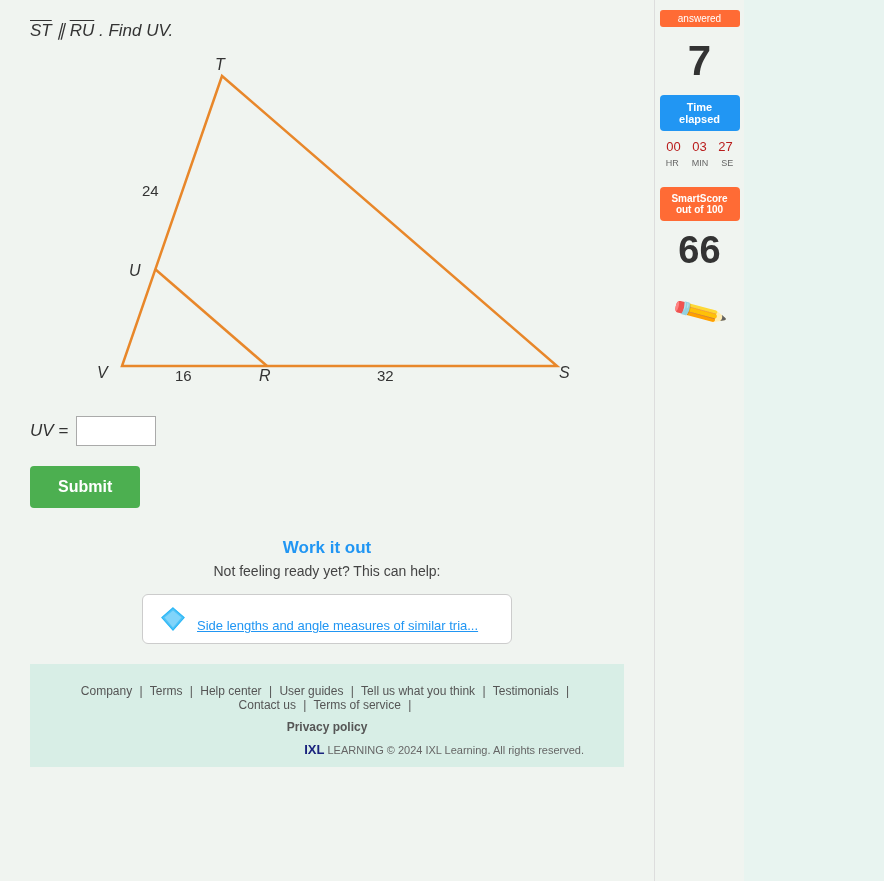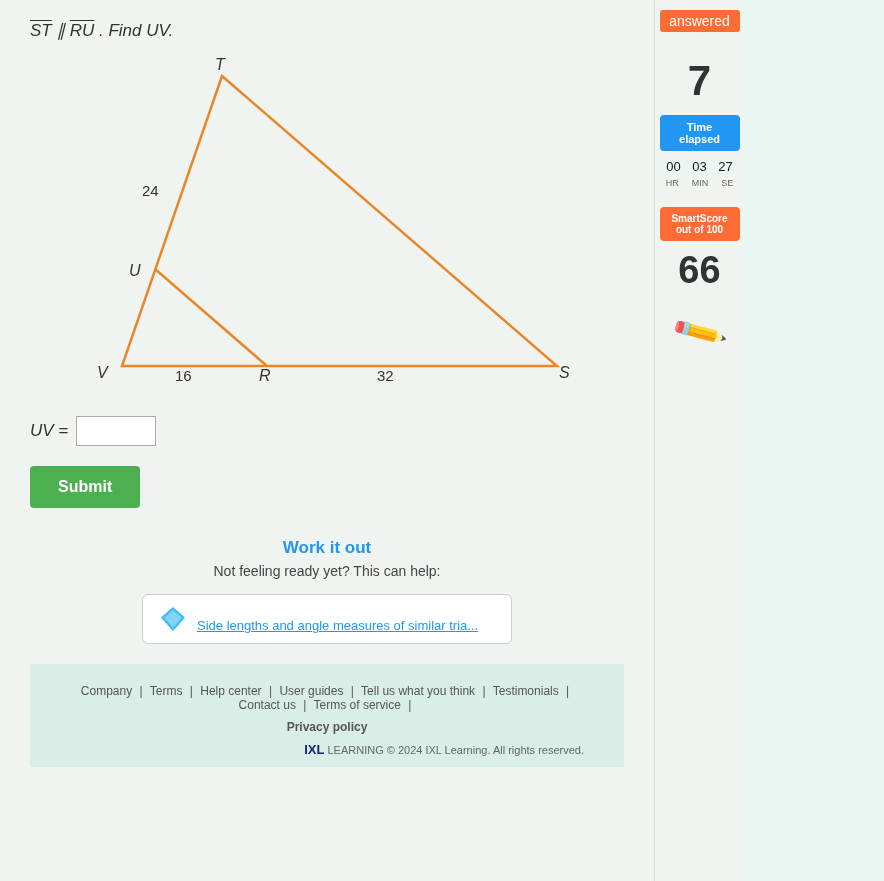--- a/index.html
+++ b/index.html
@@ -162,24 +162,24 @@
 
     .footer-brand strong {
       color: #1a237e;
       font-size: 13px;
     }
 
     
     .answered-badge {
       background: #ff6b35;
       color: white;
-      font-size: 14px;
+      font-size: 10px;
       padding: 3px 6px;
       border-radius: 3px;
-      margin-bottom: 25px;
+      margin-bottom: 10px;
       width: 80px;
       text-align: center;
     }
 
     .score-number {
       font-size: 42px;
       font-weight: bold;
       color: #333;
       text-align: center;
       margin-bottom: 10px;
@@ -194,21 +194,21 @@
       font-size: 11px;
       font-weight: bold;
       width: 80px;
       margin-bottom: 8px;
     }
 
     .time-values {
       display: flex;
       gap: 4px;
       font-size: 13px;
-      color: #0f172a;
+      color: #b91c1c;
       justify-content: center;
       margin-bottom: 4px;
     }
 
     .time-labels {
       display: flex;
       gap: 4px;
       font-size: 9px;
       color: #666;
       justify-content: center;

